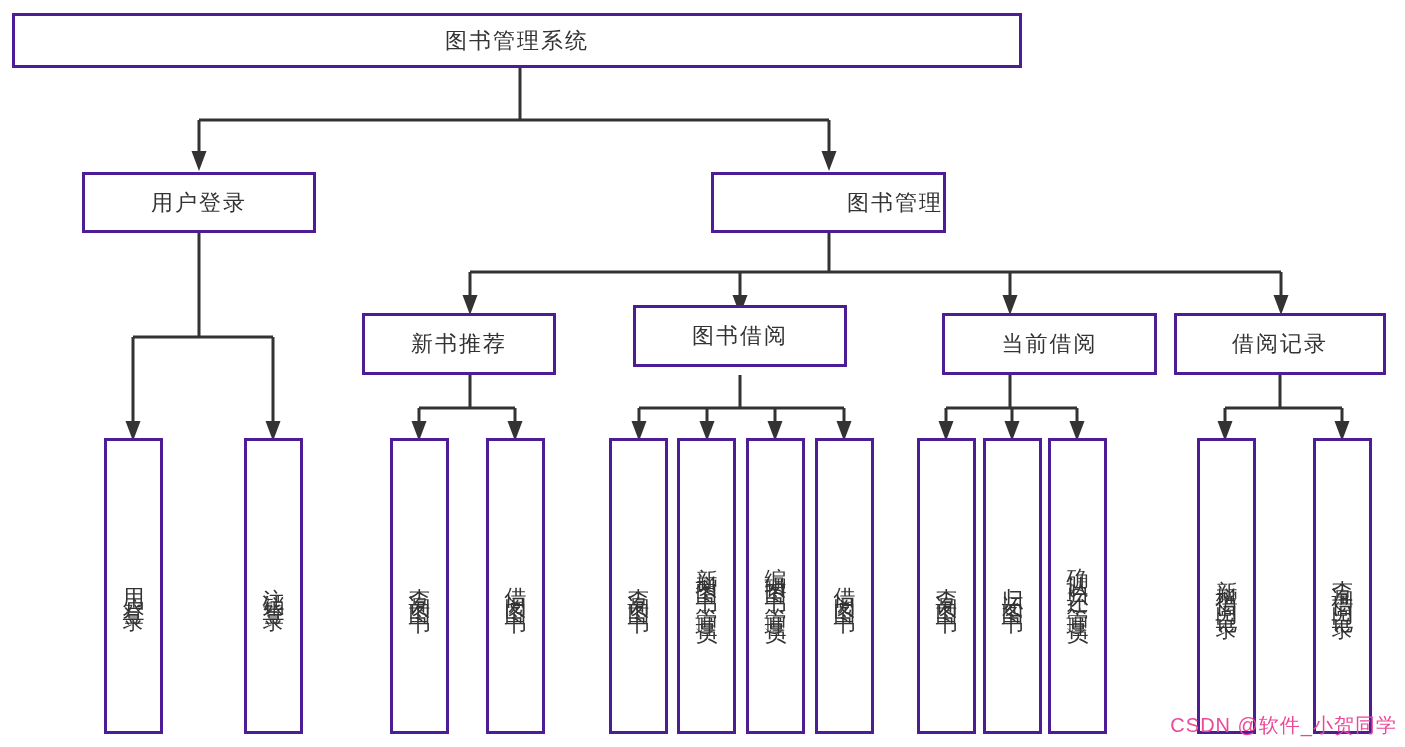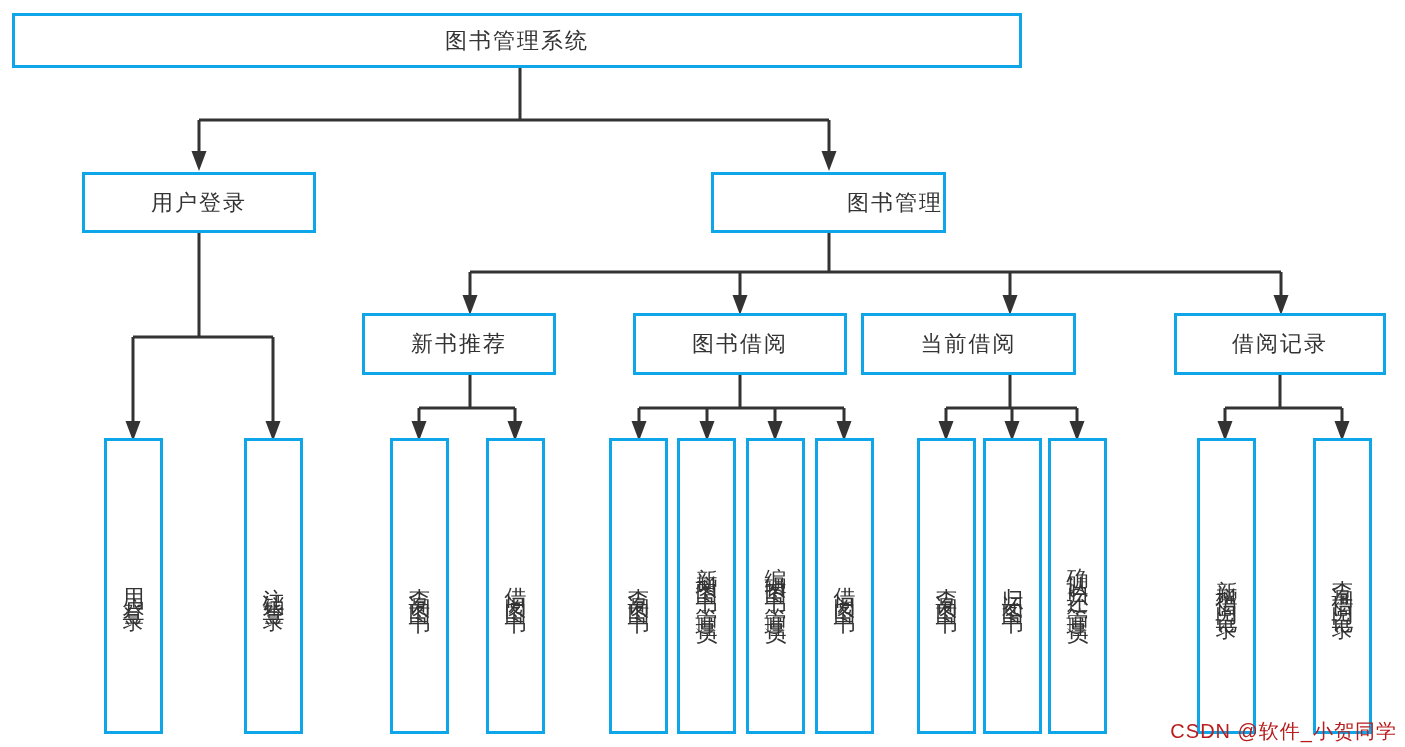--- a/index.html
+++ b/index.html
@@ -12,21 +12,21 @@
     font-family: "Liberation Sans", sans-serif;
   }
   .connectors {
     position: absolute;
     left: 0; top: 0;
     z-index: 0;
   }
   .box {
     position: absolute;
     box-sizing: border-box;
-    border: 3px solid #0ea5e9;
+    border: 3px solid #4c1d95;
     background: #ffffff;
     display: flex;
     align-items: center;
     justify-content: center;
     z-index: 1;
   }
   .lbl {
     color: #333333;
     font-size: 22px;
     letter-spacing: 2px;
@@ -37,22 +37,22 @@
     writing-mode: vertical-rl;
     text-orientation: mixed;
     color: #333333;
     font-size: 22px;
     line-height: 1;
     letter-spacing: 8px;
   }
   .watermark {
     position: absolute;
     right: 8px;
-    bottom: 2px;
-    color: #b91c1c;
+    bottom: 8px;
+    color: #ec4899;
     font-size: 20px;
     letter-spacing: 1px;
     z-index: 2;
     white-space: nowrap;
   }
 </style>
 </head>
 <body>
 
 <div class="canvas">
@@ -109,24 +109,24 @@
   <div class="box" style="left:82px; top:172px; width:234px; height:61px;">
     <span class="lbl">用户登录</span>
   </div>
   <div class="box" style="left:711px; top:172px; width:235px; height:61px;justify-content:flex-end;">
     <span class="lbl">图书管理</span>
   </div>
 
   <div class="box" style="left:362px; top:313px; width:194px; height:62px;">
     <span class="lbl">新书推荐</span>
   </div>
-  <div class="box" style="left:633px; top:313px; width:214px; height:62px;">
+  <div class="box" style="left:633px; top:305px; width:214px; height:62px;">
     <span class="lbl">图书借阅</span>
   </div>
-  <div class="box" style="left:861px; top:313px; width:215px; height:62px;">
+  <div class="box" style="left:942px; top:313px; width:215px; height:62px;">
     <span class="lbl">当前借阅</span>
   </div>
   <div class="box" style="left:1174px; top:313px; width:212px; height:62px;">
     <span class="lbl">借阅记录</span>
   </div>
 
   <div class="box v" style="left:104px;">
     <span class="vlbl">用户登录</span>
   </div>
   <div class="box v" style="left:244px;">

